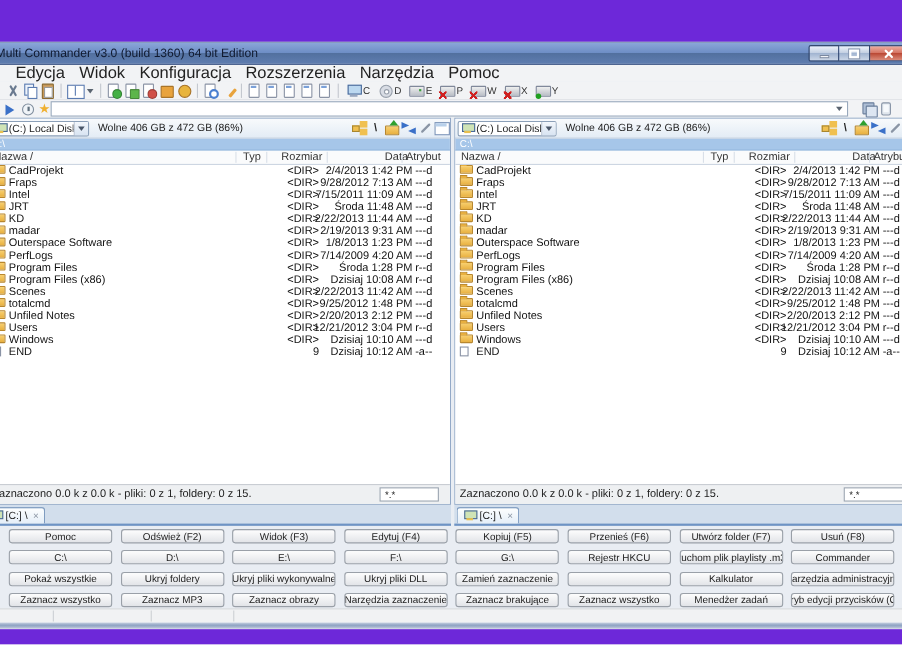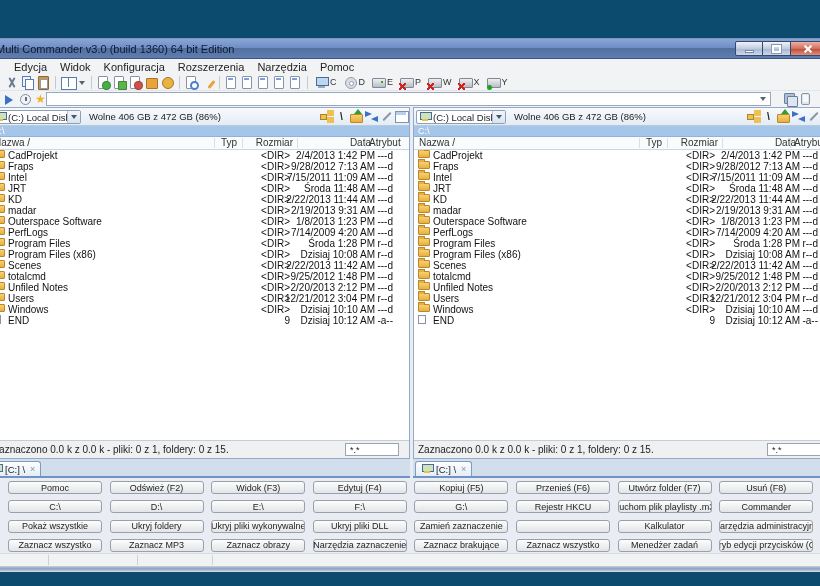--- a/index.html
+++ b/index.html
@@ -1,18 +1,18 @@
 <!DOCTYPE html>
 <html><head>
 <meta charset="utf-8">
 <style>
   *{box-sizing:border-box;margin:0;padding:0;font-family:"Liberation Sans",sans-serif;}
   html,body{margin:0;}
   body{width:820px;height:586px;overflow:hidden;background:#fff;position:relative;}
-  .canvas{position:absolute;inset:0;overflow:hidden;background:#0c4a6e;}
+  .canvas{position:absolute;inset:0;overflow:hidden;background:#6d28d9;}
 
   
   .window{position:absolute;left:-14px;top:38px;width:846px;height:533px;background:#e9edf3;border:1px solid #7d93b5;}
   .titlebar{height:20px;display:flex;align-items:center;padding-left:9px;position:relative;
     background:linear-gradient(180deg,#8aa6d8 0%,#6d8dc5 48%,#52709f 50%,#5f7db0 100%);
     border-bottom:1px solid #3d5585;}
   .title{font-size:11px;color:#101a30;white-space:nowrap;}
   .winbtns{position:absolute;right:6px;top:2px;display:flex;}
   .wb{width:28px;height:15px;border:1px solid #35496f;display:flex;align-items:center;justify-content:center;
     background:linear-gradient(#eef3f9,#c0cde1 50%,#a2b5d1 51%,#cdd8e8);}
@@ -21,21 +21,21 @@
   .wb-close{width:34px;border-left:none;border-radius:0 2px 2px 0;
     background:linear-gradient(#edb0a4,#d3705e 50%,#bb4a36 51%,#dd8f7e);}
   .wb-min i{width:9px;height:3px;background:#fff;border:1px solid #7a88a0;margin-top:6px;}
   .wb-max i{width:9px;height:8px;border:2px solid #fff;box-shadow:0 0 0 1px #8a98b0;}
   .wb-close i{position:relative;width:10px;height:10px;}
   .wb-close i::before,.wb-close i::after{content:'';position:absolute;left:4px;top:0;width:2px;height:10px;background:#fff;border-radius:1px;}
   .wb-close i::before{transform:rotate(45deg);}
   .wb-close i::after{transform:rotate(-45deg);}
 
   .menubar{height:15px;display:flex;align-items:center;gap:13px;padding-left:27px;background:#f2f3f5;}
-  .menu-item{font-size:11px;color:#222;white-space:nowrap;}
+  .menu-item{font-size:15px;color:#222;white-space:nowrap;}
 
   .toolbar1{height:17px;display:flex;align-items:center;padding-left:17px;background:#f2f3f5;gap:1px;border-bottom:1px solid #e2e4e8;}
   .toolbar2{height:17px;background:#f2f3f5;position:relative;border-bottom:1px solid #d8dce2;}
 
   
   .tb{width:15px;height:15px;position:relative;display:inline-block;flex:0 0 auto;}
   .tb-sep{width:7px;}
   .tb-sep::before{content:'';position:absolute;left:3px;top:1px;bottom:1px;width:1px;background:#c4c8cf;}
   .doc::before{content:'';position:absolute;left:2px;top:1px;width:8px;height:11px;background:#fff;border:1px solid #8a93a5;border-radius:1px;}
   .badge::after{content:'';position:absolute;right:0;bottom:0;width:7px;height:7px;border-radius:50%;border:1px solid rgba(0,0,0,.25);}

